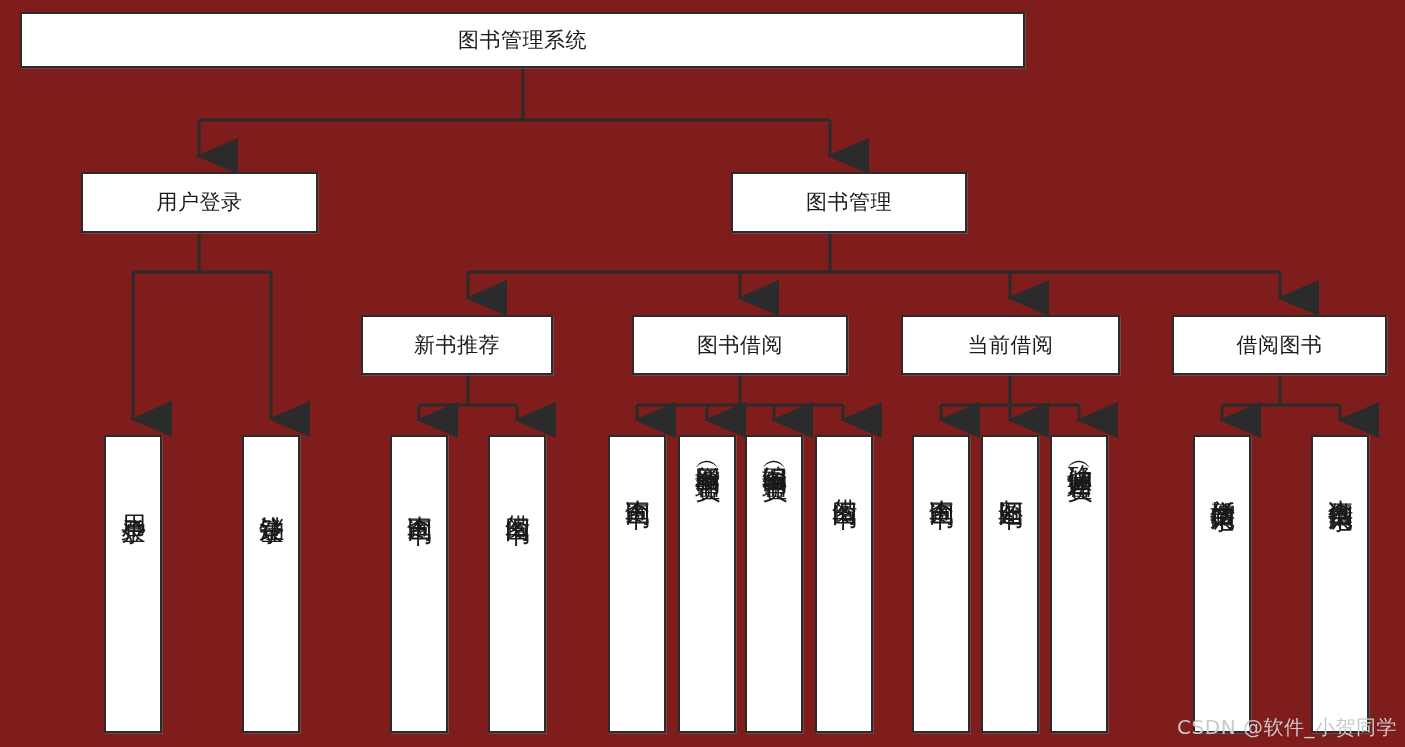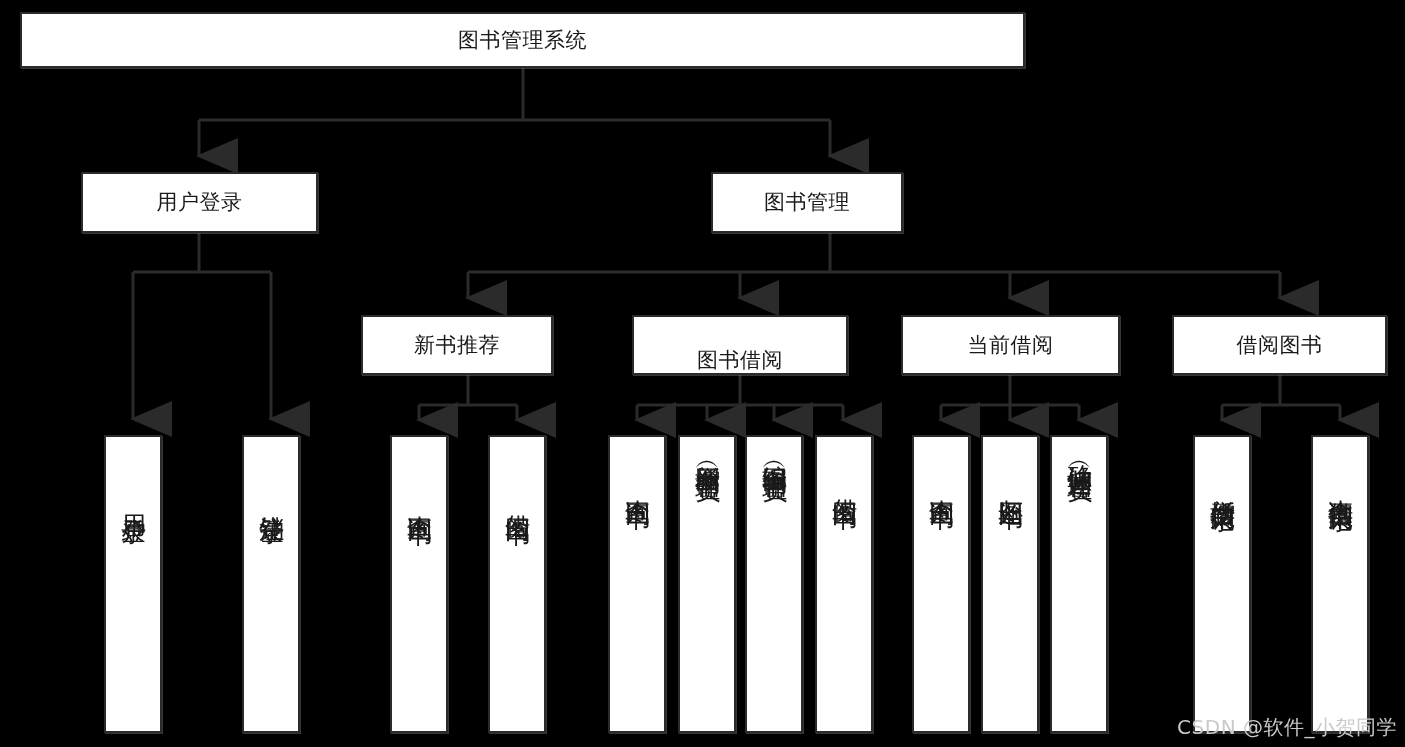--- a/index.html
+++ b/index.html
@@ -8,21 +8,21 @@
     padding: 0;
     background: #ffffff;
   }
   body {
     font-family: "DejaVu Sans", "Liberation Sans", sans-serif;
   }
   #diagram-root {
     position: relative;
     width: 1405px;
     height: 747px;
-    background: #000000;
+    background: #7f1d1d;
     overflow: hidden;
   }
   #edge-layer {
     position: absolute;
     left: 0;
     top: 0;
     width: 1405px;
     height: 747px;
     pointer-events: none;
   }
@@ -148,29 +148,29 @@
   </svg>
 
   <div class="node root horiz" style="left:20px; top:12px; width:1005px; height:56px;">
     <span class="node-label">图书管理系统</span>
   </div>
 
   <div class="node horiz" style="left:81px; top:172px; width:237px; height:61px;">
     <span class="node-label">用户登录</span>
   </div>
 
-  <div class="node horiz" style="left:711px; top:172px; width:192px; height:61px;">
+  <div class="node horiz" style="left:731px; top:172px; width:236px; height:61px;">
     <span class="node-label">图书管理</span>
   </div>
 
   <div class="node horiz" style="left:361px; top:315px; width:192px; height:60px;">
     <span class="node-label">新书推荐</span>
   </div>
 
-  <div class="node horiz" style="left:632px; top:315px; width:216px; height:60px;align-items:flex-end;">
+  <div class="node horiz" style="left:632px; top:315px; width:216px; height:60px;">
     <span class="node-label">图书借阅</span>
   </div>
 
   <div class="node horiz" style="left:901px; top:315px; width:219px; height:60px;">
     <span class="node-label">当前借阅</span>
   </div>
 
   <div class="node horiz" style="left:1172px; top:315px; width:215px; height:60px;">
     <span class="node-label">借阅图书</span>
   </div>

